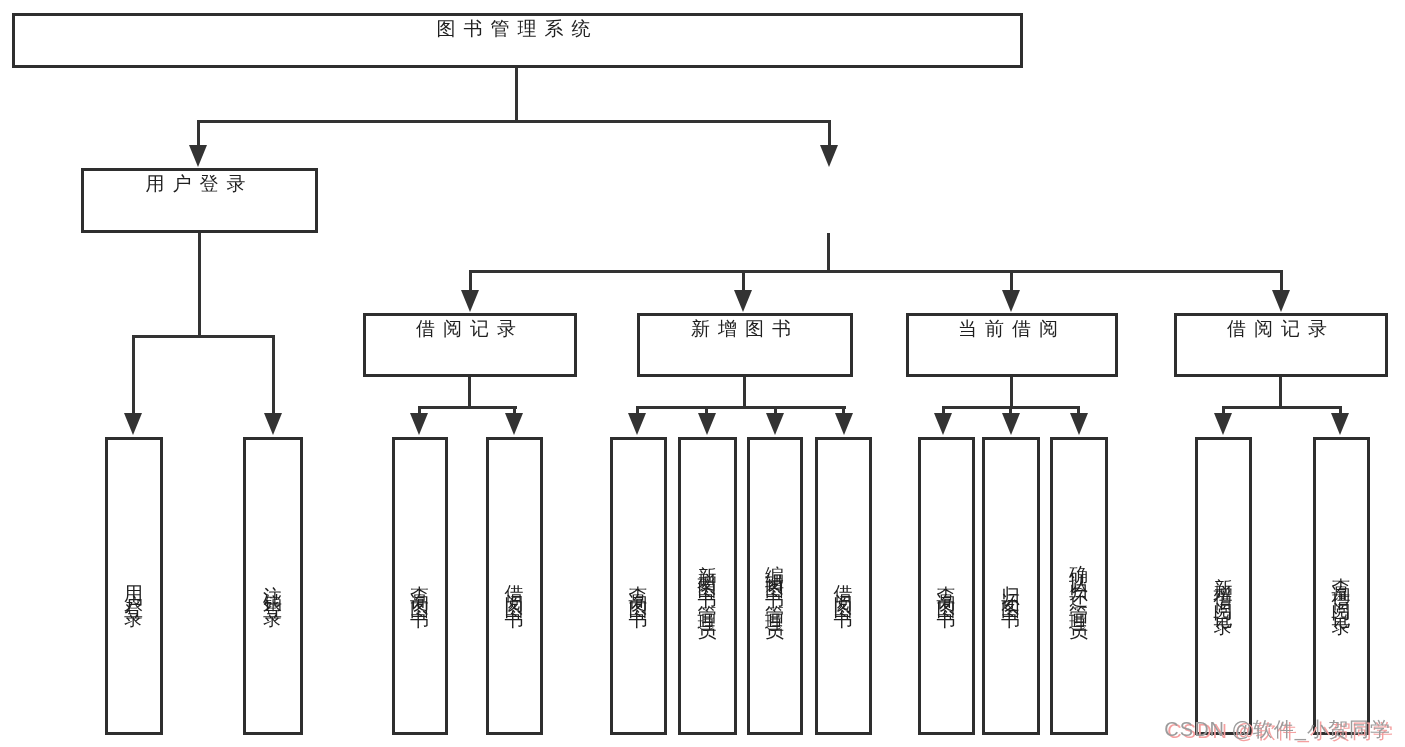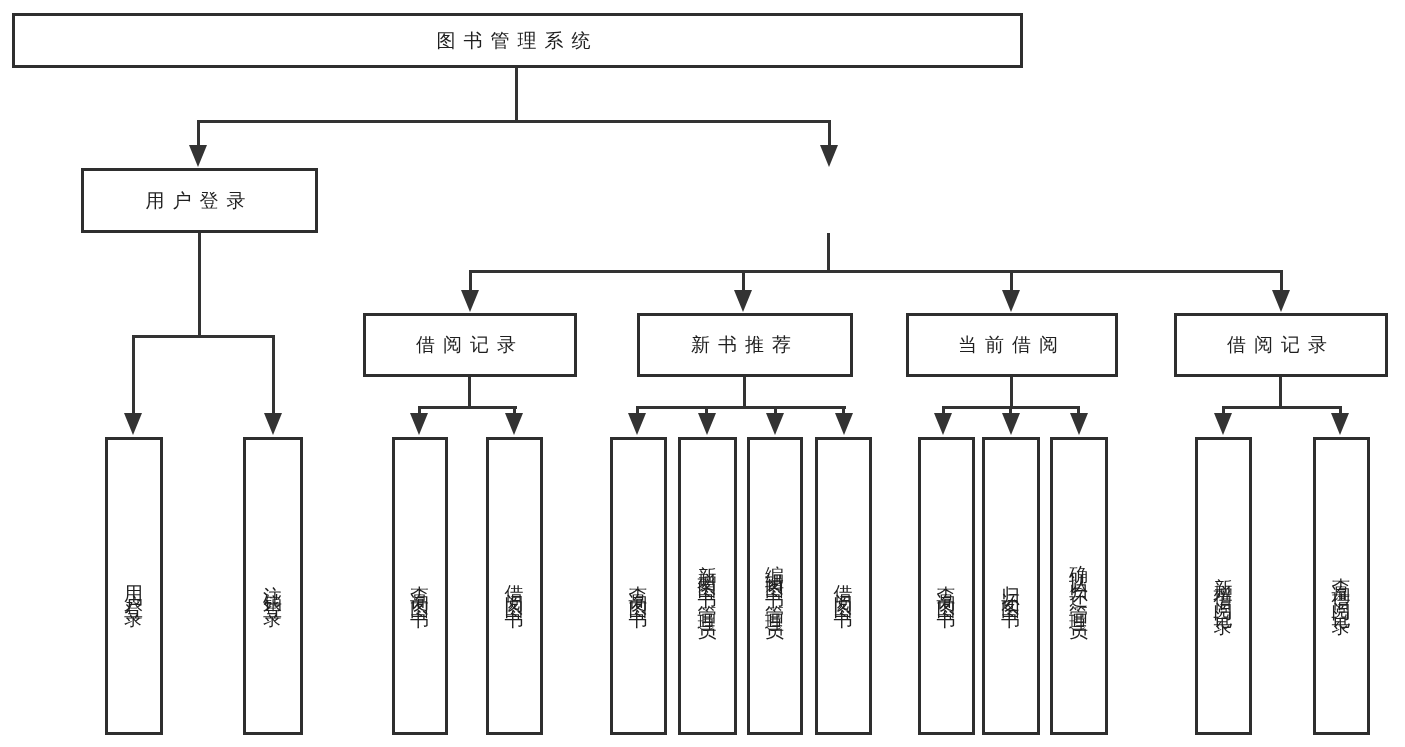--- a/index.html
+++ b/index.html
@@ -2,21 +2,21 @@
 <html><head>
 <meta charset="utf-8">
 <style>
   html,body{margin:0;padding:0;background:#fff;}
   .canvas{
     position:relative;width:1405px;height:747px;background:#fff;overflow:hidden;
     font-family:"Liberation Sans","DejaVu Sans",sans-serif;color:#1f1f1f;
   }
   .box{
     position:absolute;box-sizing:border-box;border:3px solid #2e2e2e;background:#fff;
-    display:flex;align-items:center;justify-content:center;
+    display:flex;align-items:flex-start;justify-content:center;
     font-size:19px;letter-spacing:8px;white-space:nowrap;
   }
   .vbox{
     position:absolute;box-sizing:border-box;border:3px solid #2e2e2e;background:#fff;
     display:flex;align-items:center;justify-content:center;
     top:437px;height:298px;
   }
   .vbox span{
     writing-mode:vertical-rl;text-orientation:mixed;
     font-size:19px;line-height:1;letter-spacing:8px;white-space:nowrap;
@@ -69,21 +69,21 @@
   <div class="ar" style="left:734px;top:290px;"></div>
   <div class="vl" style="left:1010px;top:270px;height:22px;"></div>
   <div class="ar" style="left:1002px;top:290px;"></div>
   <div class="vl" style="left:1280px;top:270px;height:22px;"></div>
   <div class="ar" style="left:1272px;top:290px;"></div>
 
   <div class="box" style="left:363px;top:313px;width:214px;height:64px;">
     <span>借阅记录</span>
   </div>
   <div class="box" style="left:637px;top:313px;width:216px;height:64px;">
-    <span>新书推荐</span>
+    <span>新增图书</span>
   </div>
   <div class="box" style="left:906px;top:313px;width:212px;height:64px;">
     <span>当前借阅</span>
   </div>
   <div class="box" style="left:1174px;top:313px;width:214px;height:64px;">
     <span>借阅记录</span>
   </div>
 
   <div class="vl" style="left:468px;top:377px;height:31px;"></div>
   <div class="hl" style="left:418px;top:406px;width:99px;"></div>
@@ -156,14 +156,15 @@
     <span>确认归还（管理员）</span>
   </div>
 
   <div class="vbox" style="left:1195px;width:57px;">
     <span>新增借阅记录</span>
   </div>
   <div class="vbox" style="left:1313px;width:57px;">
     <span>查询借阅记录</span>
   </div>
 
+  <div class="watermark">CSDN @软件_小贺同学</div>
 
 </div>
 
 </body></html>

